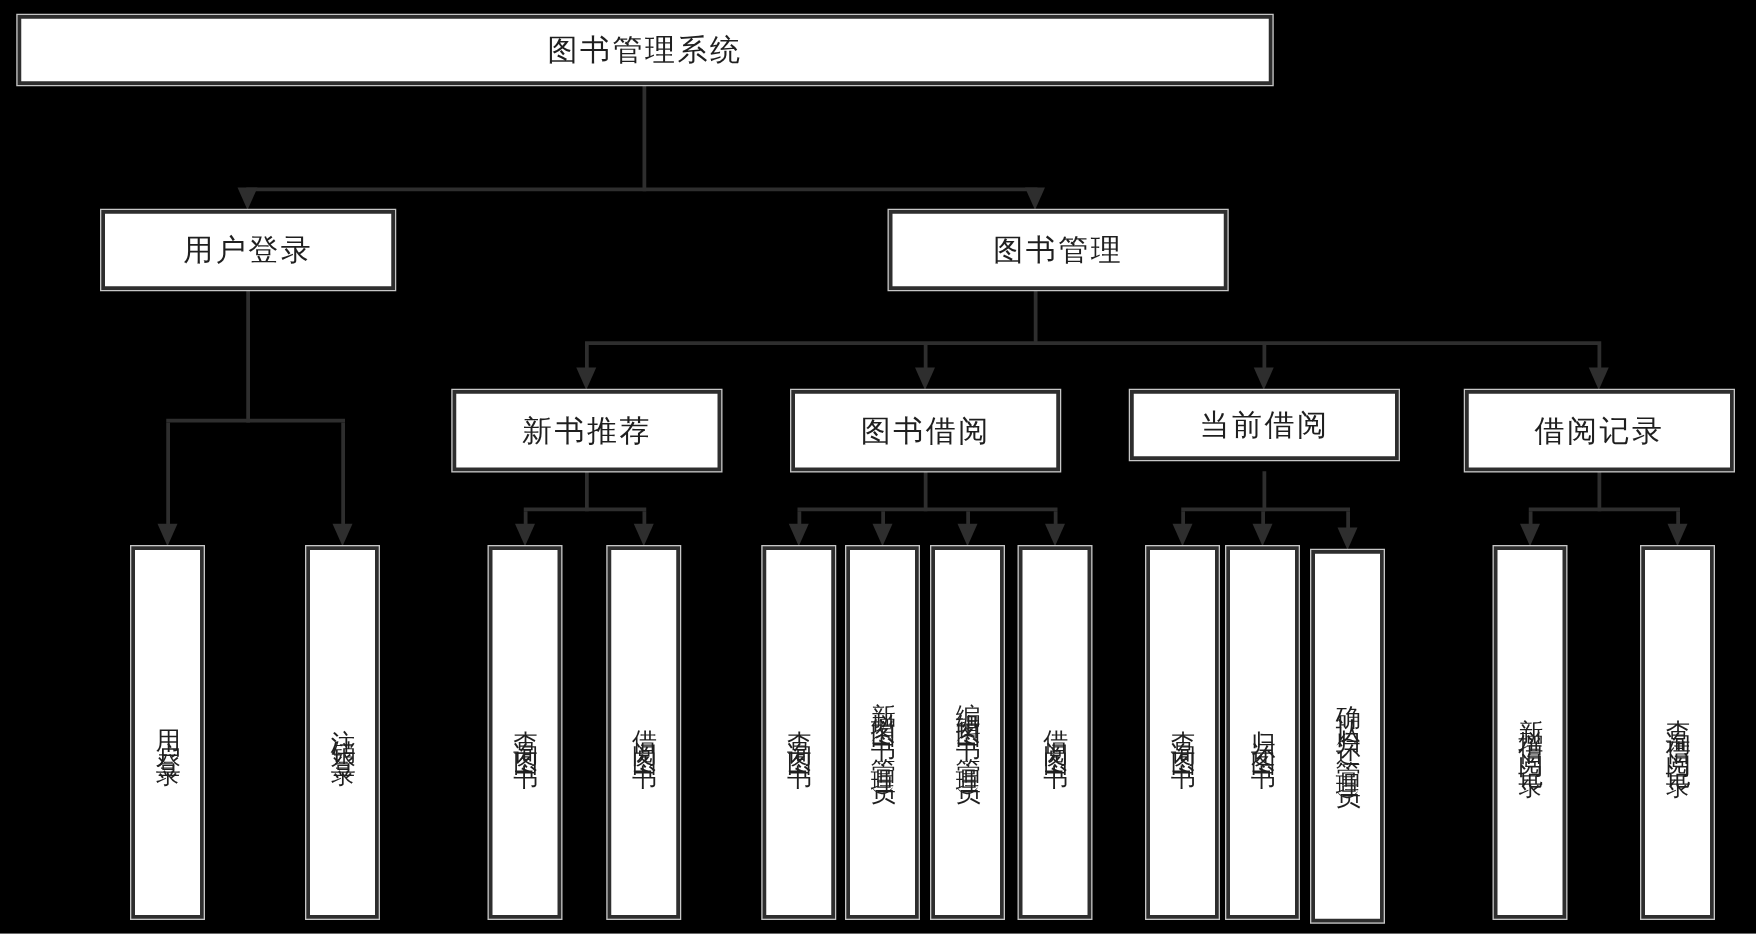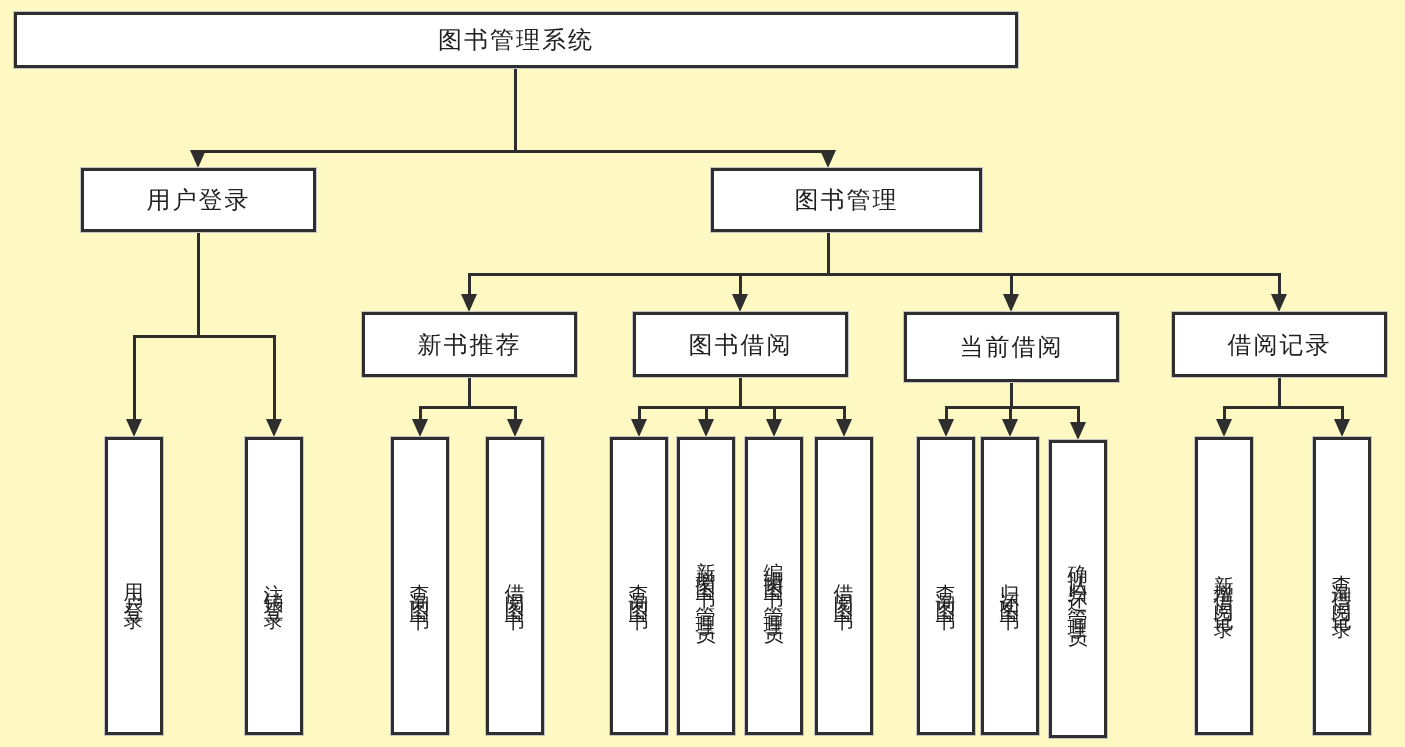--- a/index.html
+++ b/index.html
@@ -1,17 +1,17 @@
 <!DOCTYPE html>
 <html><head>
 <meta charset="utf-8">
 <style>
   html,body{margin:0;padding:0;background:#ffffff;}
   .canvas{
-    position:relative;width:1405px;height:747px;background:#fef9c3;overflow:hidden;
+    position:relative;width:1405px;height:747px;background:#000000;overflow:hidden;
     font-family:"Liberation Sans","DejaVu Sans",sans-serif;color:#1f1f1f;
   }
   .box{
     position:absolute;box-sizing:border-box;background:#ffffff;
     border:3px solid #2e2e2e;box-shadow:0 0 0 1px #c6c6c6;
     display:flex;align-items:center;justify-content:center;
     font-size:24px;letter-spacing:2px;white-space:nowrap;z-index:2;
   }
   .vbox{font-size:20px;letter-spacing:0;}
   .vtext{
@@ -59,21 +59,21 @@
   <div class="vline" style="left:739px;top:276px;height:22px;"></div>
   <div class="vline" style="left:1010px;top:276px;height:22px;"></div>
   <div class="vline" style="left:1278px;top:276px;height:22px;"></div>
   <div class="arrow" style="left:461px;top:294px;"></div>
   <div class="arrow" style="left:732px;top:294px;"></div>
   <div class="arrow" style="left:1003px;top:294px;"></div>
   <div class="arrow" style="left:1271px;top:294px;"></div>
 
   <div class="box" style="left:362px;top:312px;width:215px;height:65px;">新书推荐</div>
   <div class="box" style="left:633px;top:312px;width:215px;height:65px;">图书借阅</div>
-  <div class="box" style="left:904px;top:312px;width:215px;height:70px;">当前借阅</div>
+  <div class="box" style="left:904px;top:312px;width:215px;height:56px;">当前借阅</div>
   <div class="box" style="left:1172px;top:312px;width:215px;height:65px;">借阅记录</div>
 
   <div class="vline" style="left:468px;top:377px;height:32px;"></div>
   <div class="hline" style="left:419px;top:406px;width:98px;"></div>
   <div class="vline" style="left:419px;top:409px;height:14px;"></div>
   <div class="vline" style="left:514px;top:409px;height:14px;"></div>
   <div class="arrow" style="left:412px;top:419px;"></div>
   <div class="arrow" style="left:507px;top:419px;"></div>
 
   <div class="vline" style="left:739px;top:377px;height:32px;"></div>

